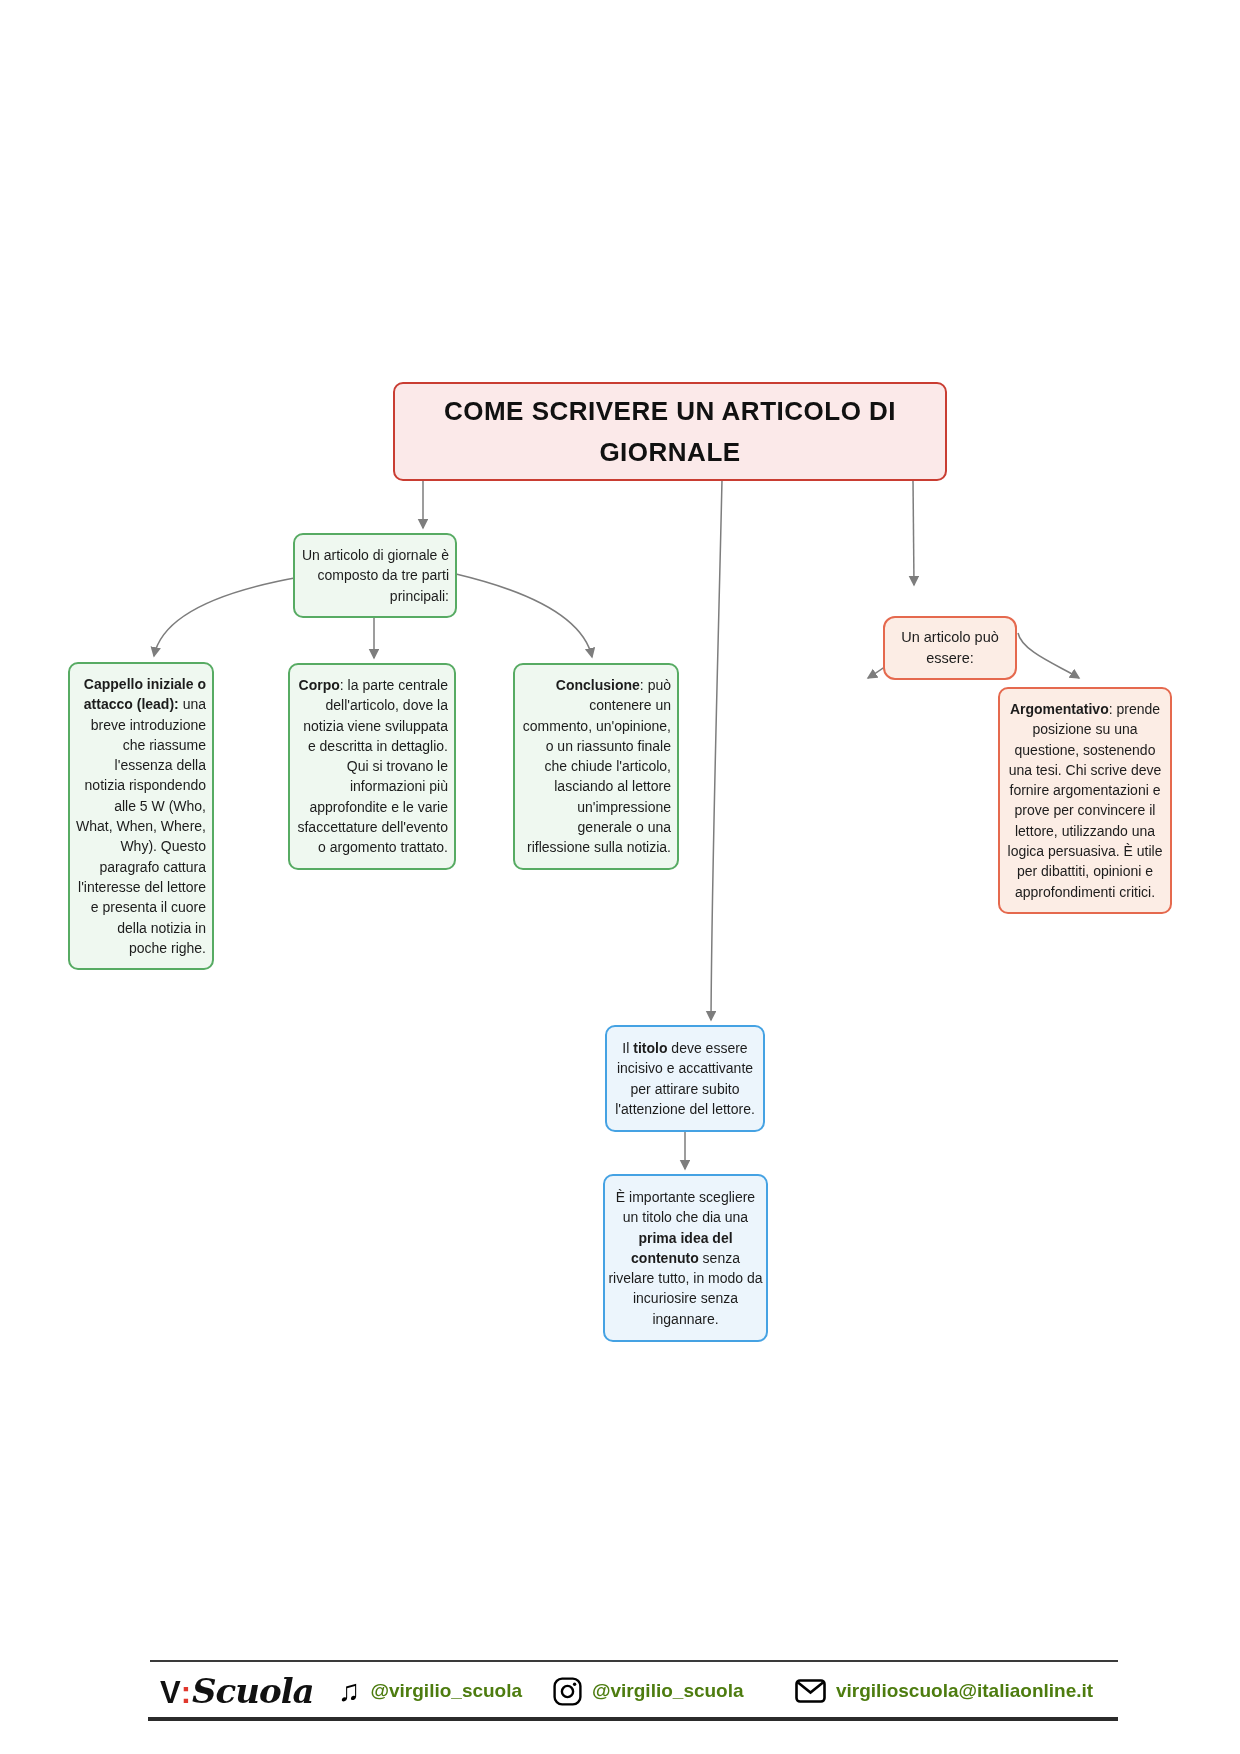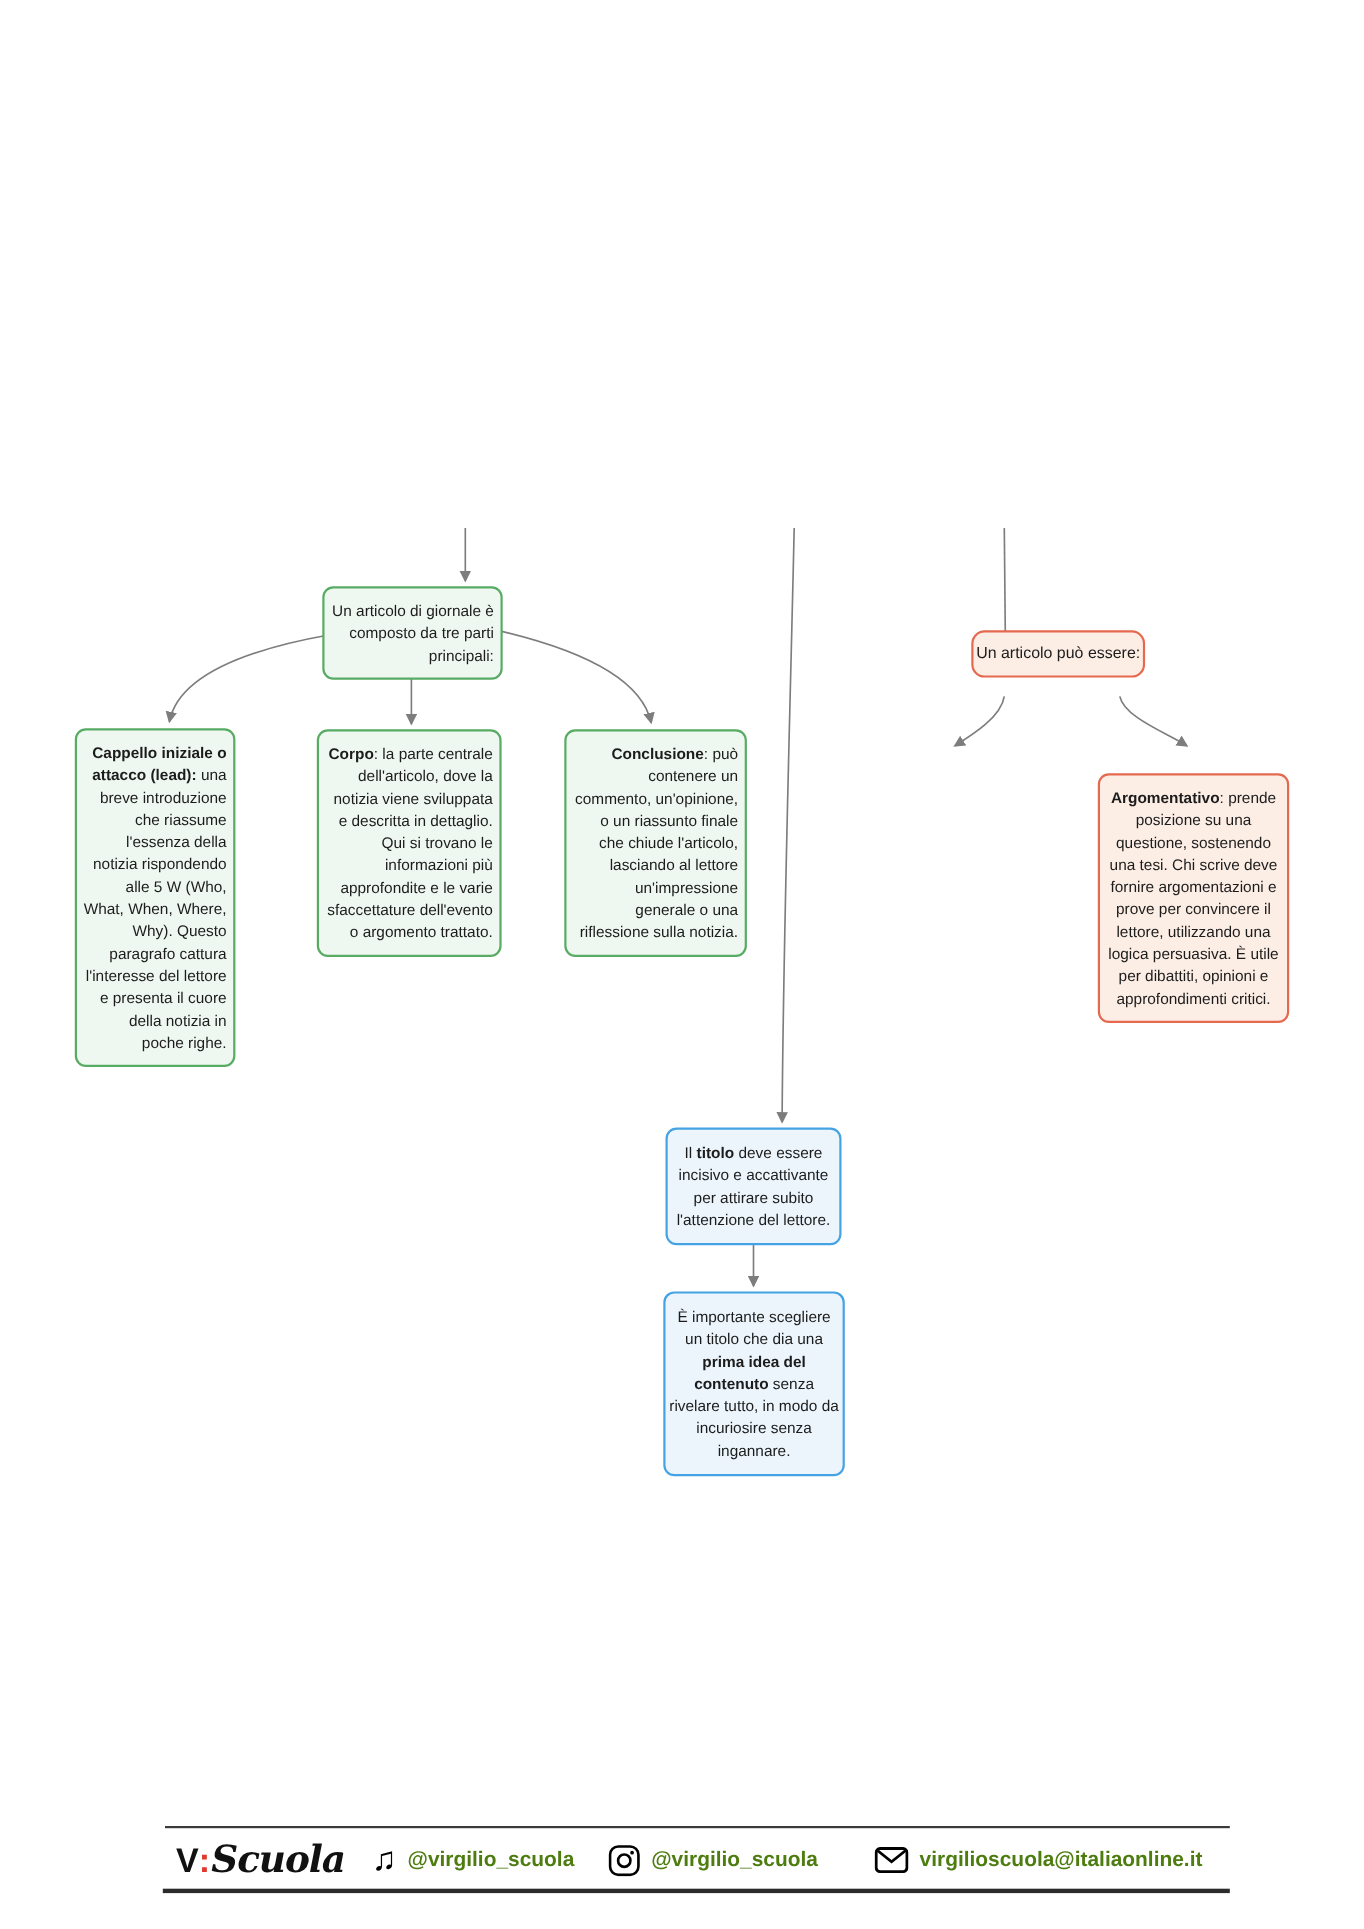--- a/index.html
+++ b/index.html
@@ -55,33 +55,36 @@
     <path class="wire" d="M300,577 C238,588 163,610 154,656"></path>
     <path class="wire" d="M374,614 L374,658"></path>
     <path class="wire" d="M456,574 C515,588 582,612 592,657"></path>
     <path class="wire" d="M722,480 C718,660 712,850 711,1020"></path>
     <path class="wire" d="M913,480 L914,585"></path>
     <path class="wire" d="M913,633 C910,652 884,668 868,678"></path>
     <path class="wire" d="M1018,633 C1022,652 1060,666 1079,678"></path>
     <path class="wire" d="M685,1118 L685,1169"></path>
   </svg>
 
+  <div class="title-box">
+    <div>COME SCRIVERE UN ARTICOLO DI GIORNALE</div>
+  </div>
 
   <div class="node green" style="left:293px;top:533px;width:164px;"><span>Un articolo di giornale è composto da tre parti principali:</span></div>
 
   <div class="node green" style="left:68px;top:662px;width:146px;"><span class="b">Cappello iniziale o attacco (lead):</span><span> una breve introduzione che riassume l'essenza della notizia rispondendo alle 5 W (Who, What, When, Where, Why). Questo paragrafo cattura l'interesse del lettore e presenta il cuore della notizia in poche righe.</span></div>
 
   <div class="node green" style="left:288px;top:663px;width:168px;"><span class="b">Corpo</span><span>: la parte centrale dell'articolo, dove la notizia viene sviluppata e descritta in dettaglio. Qui si trovano le informazioni più approfondite e le varie sfaccettature dell'evento o argomento trattato.</span></div>
 
   <div class="node green" style="left:513px;top:663px;width:166px;"><span class="b">Conclusione</span><span>: può contenere un commento, un'opinione, o un riassunto finale che chiude l'articolo, lasciando al lettore un'impressione generale o una riflessione sulla notizia.</span></div>
 
-  <div class="node salmon" style="left:883px;top:573px;width:158px;padding:9px 2px;font-size:14.5px;border-radius:12px;"><span>Un articolo può essere:</span></div>
+  <div class="node salmon" style="left:883px;top:616px;width:134px;padding:9px 2px;font-size:14.5px;border-radius:12px;"><span>Un articolo può essere:</span></div>
 
 
-  <div class="node salmon" style="left:998px;top:703px;width:174px;"><span class="b">Argomentativo</span><span>: prende posizione su una questione, sostenendo una tesi. Chi scrive deve fornire argomentazioni e prove per convincere il lettore, utilizzando una logica persuasiva. È utile per dibattiti, opinioni e approfondimenti critici.</span></div>
+  <div class="node salmon" style="left:998px;top:687px;width:174px;"><span class="b">Argomentativo</span><span>: prende posizione su una questione, sostenendo una tesi. Chi scrive deve fornire argomentazioni e prove per convincere il lettore, utilizzando una logica persuasiva. È utile per dibattiti, opinioni e approfondimenti critici.</span></div>
 
   <div class="node blue" style="left:605px;top:1025px;width:160px;padding:11px 6px;"><span>Il </span><span class="b">titolo</span><span> deve essere incisivo e accattivante per attirare subito l'attenzione del lettore.</span></div>
 
   <div class="node blue" style="left:603px;top:1174px;width:165px;padding:11px 2px;"><span>È importante scegliere un titolo che dia una </span><span class="b">prima idea del contenuto</span><span> senza rivelare tutto, in modo da incuriosire senza ingannare.</span></div>
 
   <div class="rule-thin"></div>
 
   <div class="footer-item" style="left:160px;">
     <span class="logo">
       <span class="logo-v">V</span>

